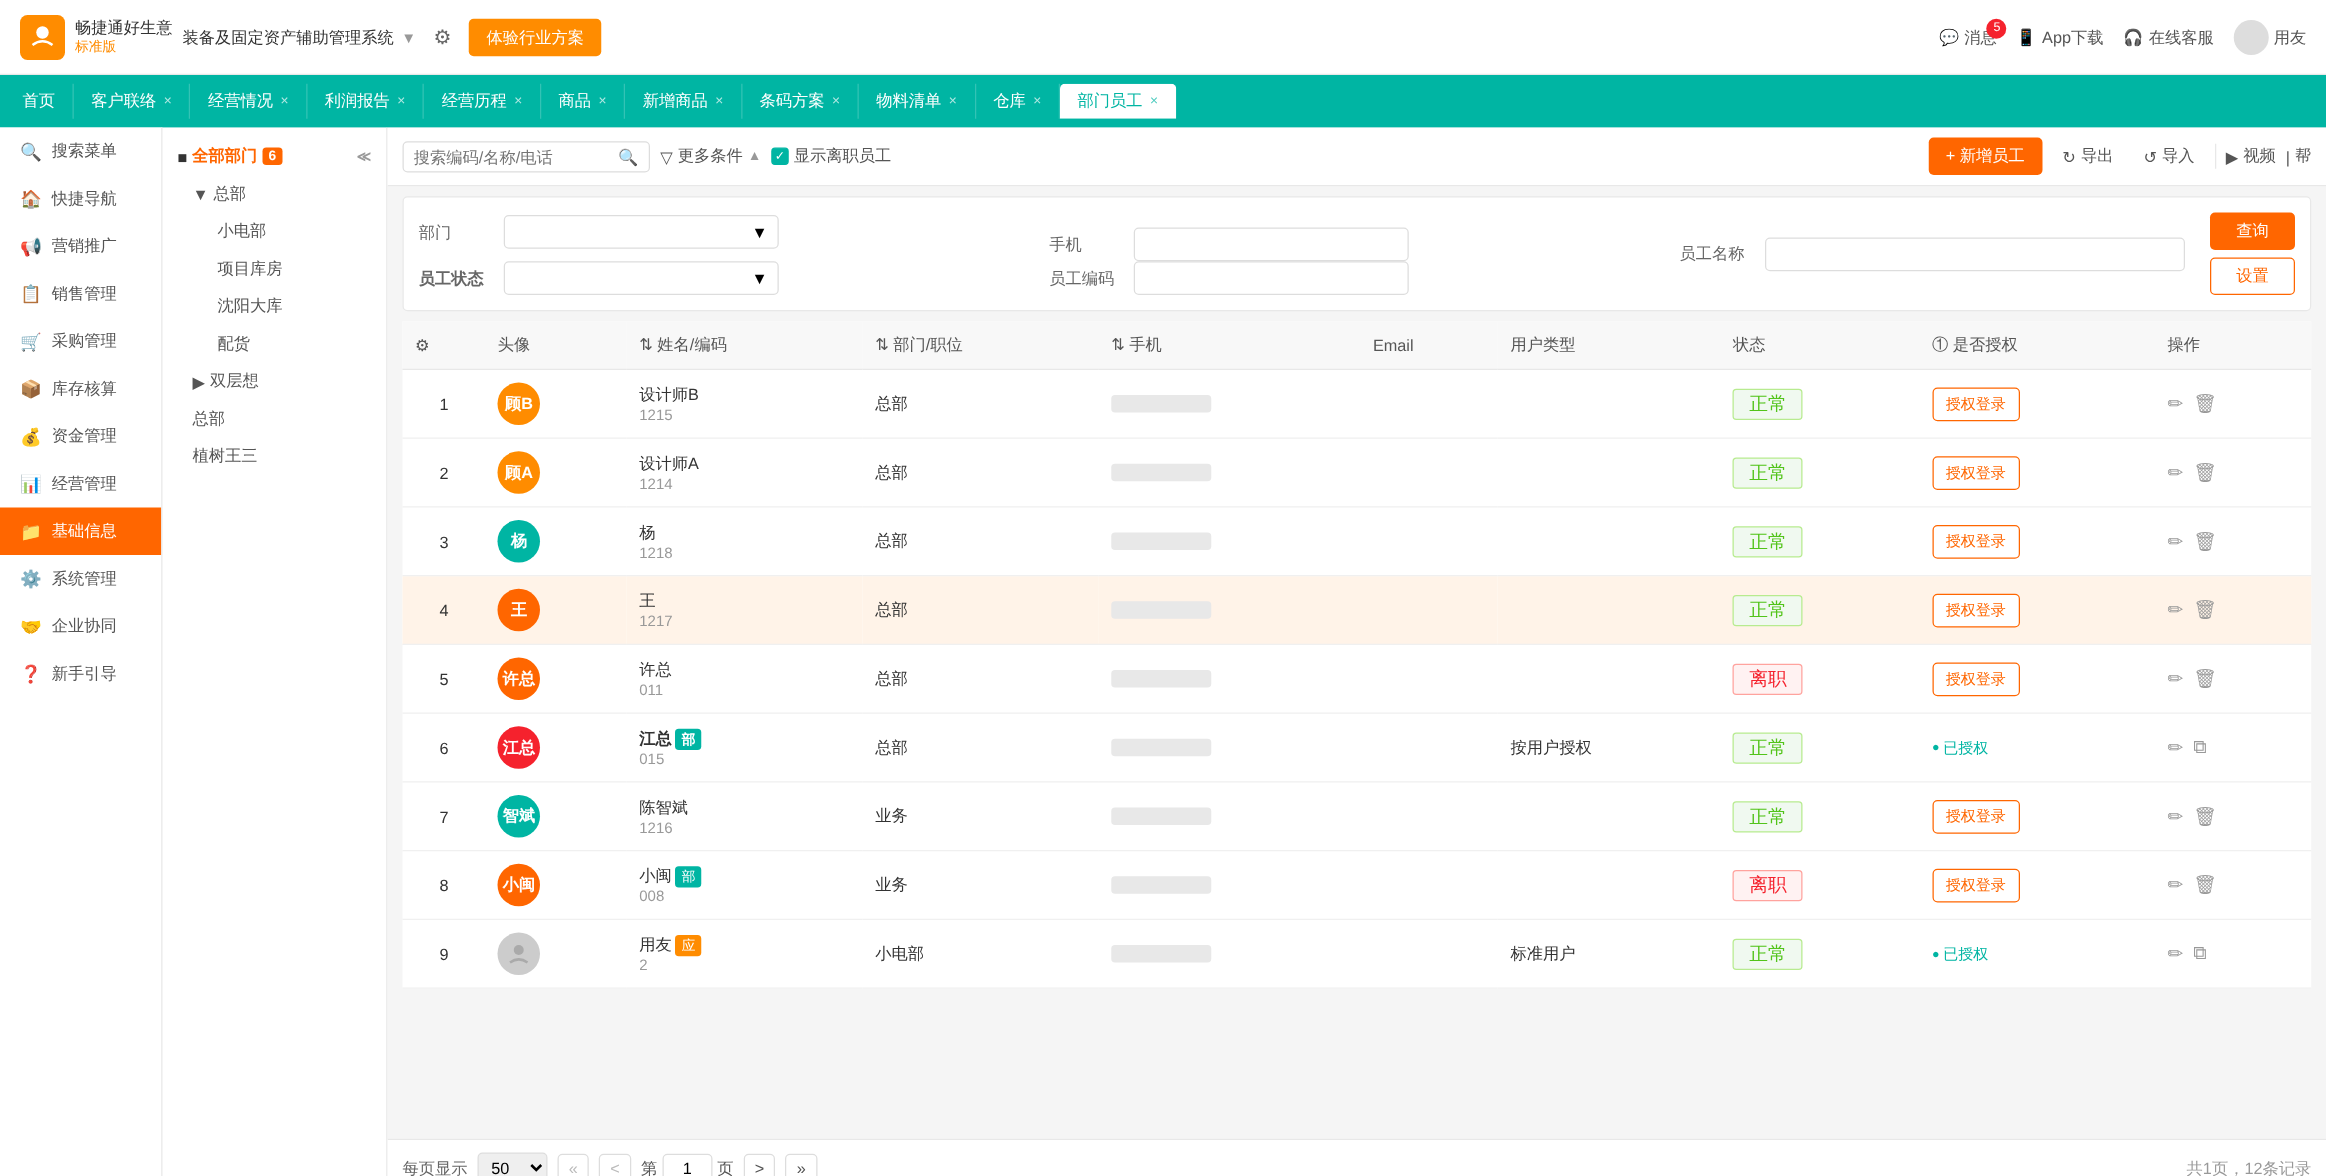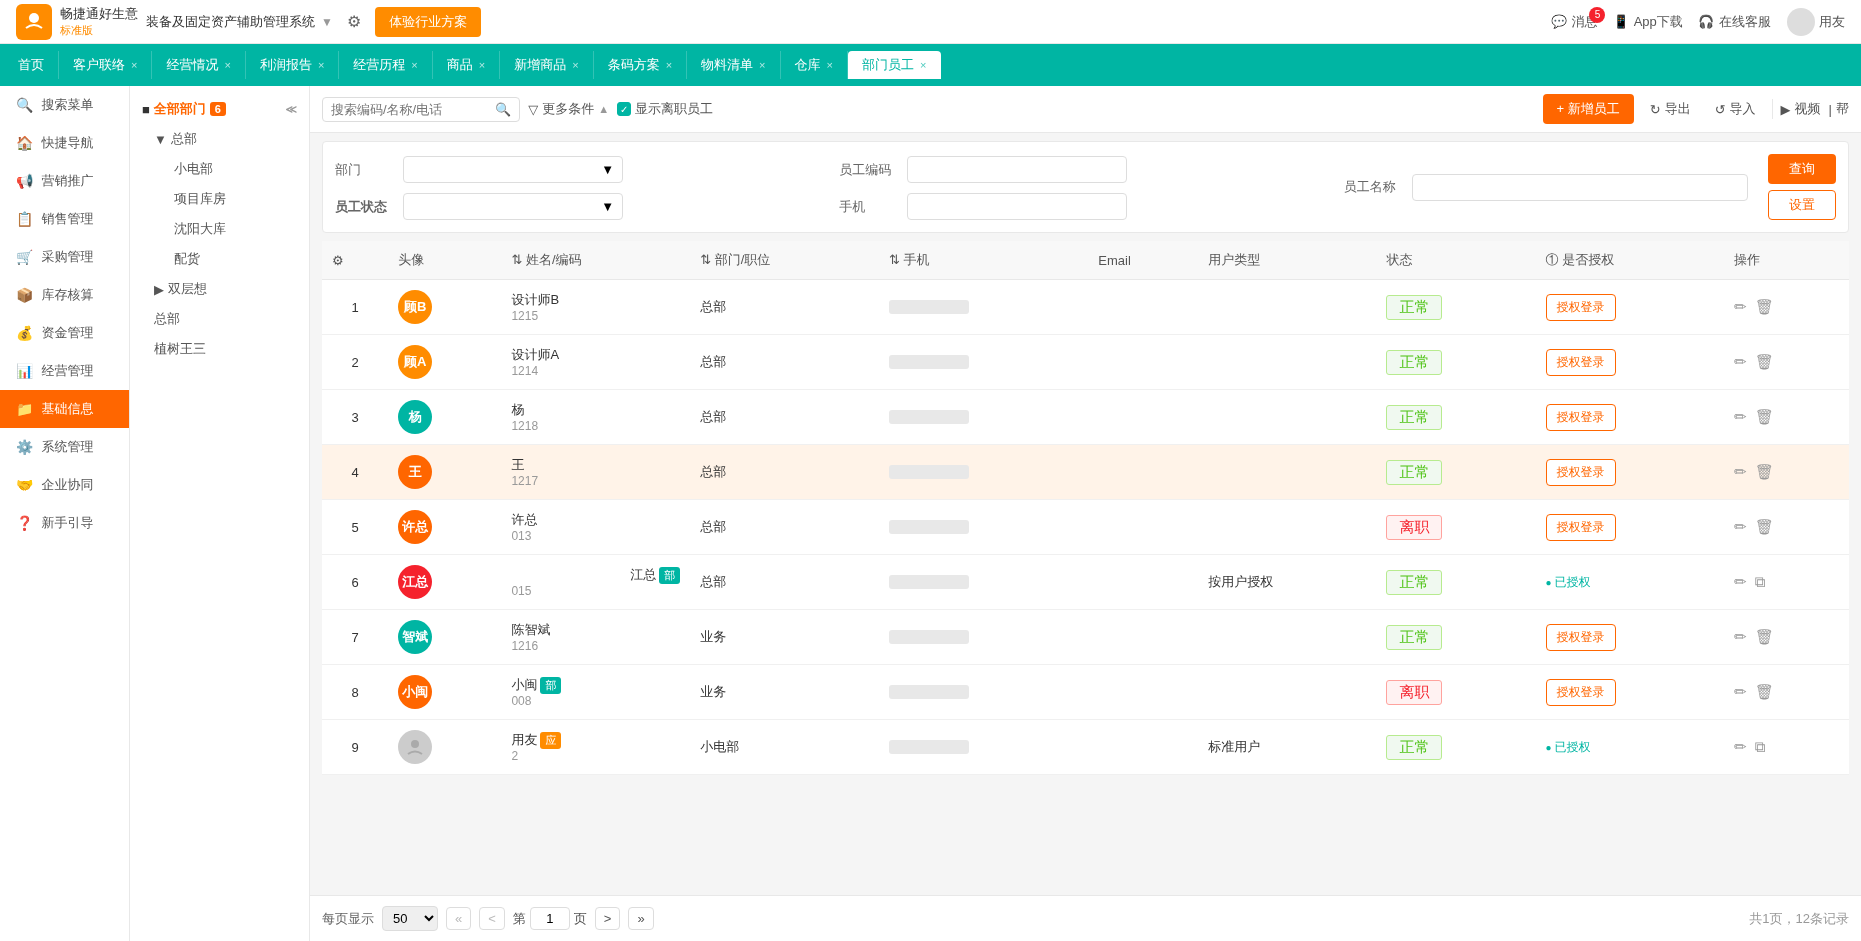--- a/index.html
+++ b/index.html
@@ -1,19 +1,19 @@
 <!DOCTYPE html>
 <html><head>
   <meta charset="utf-8">
   <style>
     * { box-sizing: border-box; margin: 0; padding: 0; font-family: 'Microsoft YaHei', Arial, sans-serif; font-size: 13px; }
     body { background: #f5f5f5; min-width: 1861px; }
 
     
-    .topbar { display: flex; align-items: center; background: #fff; height: 44px; padding: 0 16px; border-bottom: 1px solid #e8e8e8; }
+    .topbar { display: flex; align-items: center; background: #fff; height: 60px; padding: 0 16px; border-bottom: 1px solid #e8e8e8; }
     .logo-area { display: flex; align-items: center; gap: 8px; width: 130px; }
     .logo-icon { width: 36px; height: 36px; background: #ff8c00; border-radius: 6px; display: flex; align-items: center; justify-content: center; color: #fff; font-size: 11px; font-weight: bold; }
     .logo-text { font-size: 12px; color: #333; line-height: 1.3; }
     .system-name { flex: 1; display: flex; align-items: center; gap: 6px; font-size: 13px; color: #333; }
     .system-name .arrow { color: #999; font-size: 12px; }
     .gear-btn { background: none; border: none; cursor: pointer; color: #666; font-size: 16px; margin-left: 8px; }
     .trial-btn { background: #ff8c00; color: #fff; border: none; border-radius: 4px; padding: 6px 14px; cursor: pointer; font-size: 13px; margin-left: 8px; }
     .topbar-right { display: flex; align-items: center; gap: 16px; margin-left: auto; }
     .topbar-right-item { display: flex; align-items: center; gap: 4px; color: #555; cursor: pointer; position: relative; font-size: 13px; }
     .badge { background: #f5222d; color: #fff; border-radius: 50%; width: 16px; height: 16px; font-size: 10px; display: flex; align-items: center; justify-content: center; position: absolute; top: -6px; right: -8px; }
@@ -329,26 +329,26 @@
           </div>
           <div class="form-row" style="margin-top:10px;font-weight:bold;">
             <span class="form-label">员工状态</span>
             <div class="form-select" style="width:220px;">
               <span>&nbsp;</span>
               <span>▼</span>
             </div>
           </div>
         </div>
         <div>
+          <div class="form-row" style="margin-top:10px;">
+            <span class="form-label">手机</span>
+            <input class="form-input" style="width: 220px;">
+          </div>
           <div class="form-row">
             <span class="form-label">员工编码</span>
-            <input class="form-input" style="width: 220px;">
-          </div>
-          <div class="form-row" style="margin-top:10px;">
-            <span class="form-label">手机</span>
             <input class="form-input" style="width: 220px;">
           </div>
         </div>
         <div style="display:flex;flex-direction:column;justify-content:space-between;align-items:flex-end;">
           <div class="form-row" style="width:100%;">
             <span class="form-label">员工名称</span>
             <input class="form-input" style="flex: 1 1 0%;">
             <div style="display:flex;flex-direction:column;gap:6px;margin-left:12px;">
               <button class="query-btn">查询</button>
               <button class="set-btn">设置</button>
@@ -467,21 +467,21 @@
               </td>
             </tr>
 
             <tr>
               <td class="row-num">5</td>
               <td>
                 <div class="avatar-circle" style="background:#ff6600;">许总</div>
               </td>
               <td>
                 <div style="font-weight:500;">许总</div>
-                <div style="color:#999;font-size:12px;">013</div>
+                <div style="color:#999;font-size:12px;">011</div>
               </td>
               <td>总部</td>
               <td><span class="blurred">&nbsp;</span></td>
               <td></td>
               <td></td>
               <td><span class="status-badge status-resign">离职</span></td>
               <td><button class="auth-btn">授权登录</button></td>
               <td>
                 <div class="action-icons">
                   <span class="action-icon">✏</span>
@@ -489,21 +489,21 @@
                 </div>
               </td>
             </tr>
 
             <tr>
               <td class="row-num">6</td>
               <td>
                 <div class="avatar-circle" style="background:#f5222d;">江总</div>
               </td>
               <td>
-                <div style="font-weight:400;text-align:right;">江总<span class="dept-tag">部</span></div>
+                <div style="font-weight:700;">江总<span class="dept-tag">部</span></div>
                 <div style="color:#999;font-size:12px;">015</div>
               </td>
               <td>总部</td>
               <td><span class="blurred">&nbsp;</span></td>
               <td></td>
               <td>按用户授权</td>
               <td><span class="status-badge status-normal">正常</span></td>
               <td>
                 <span class="auth-granted">已授权</span>
               </td>

